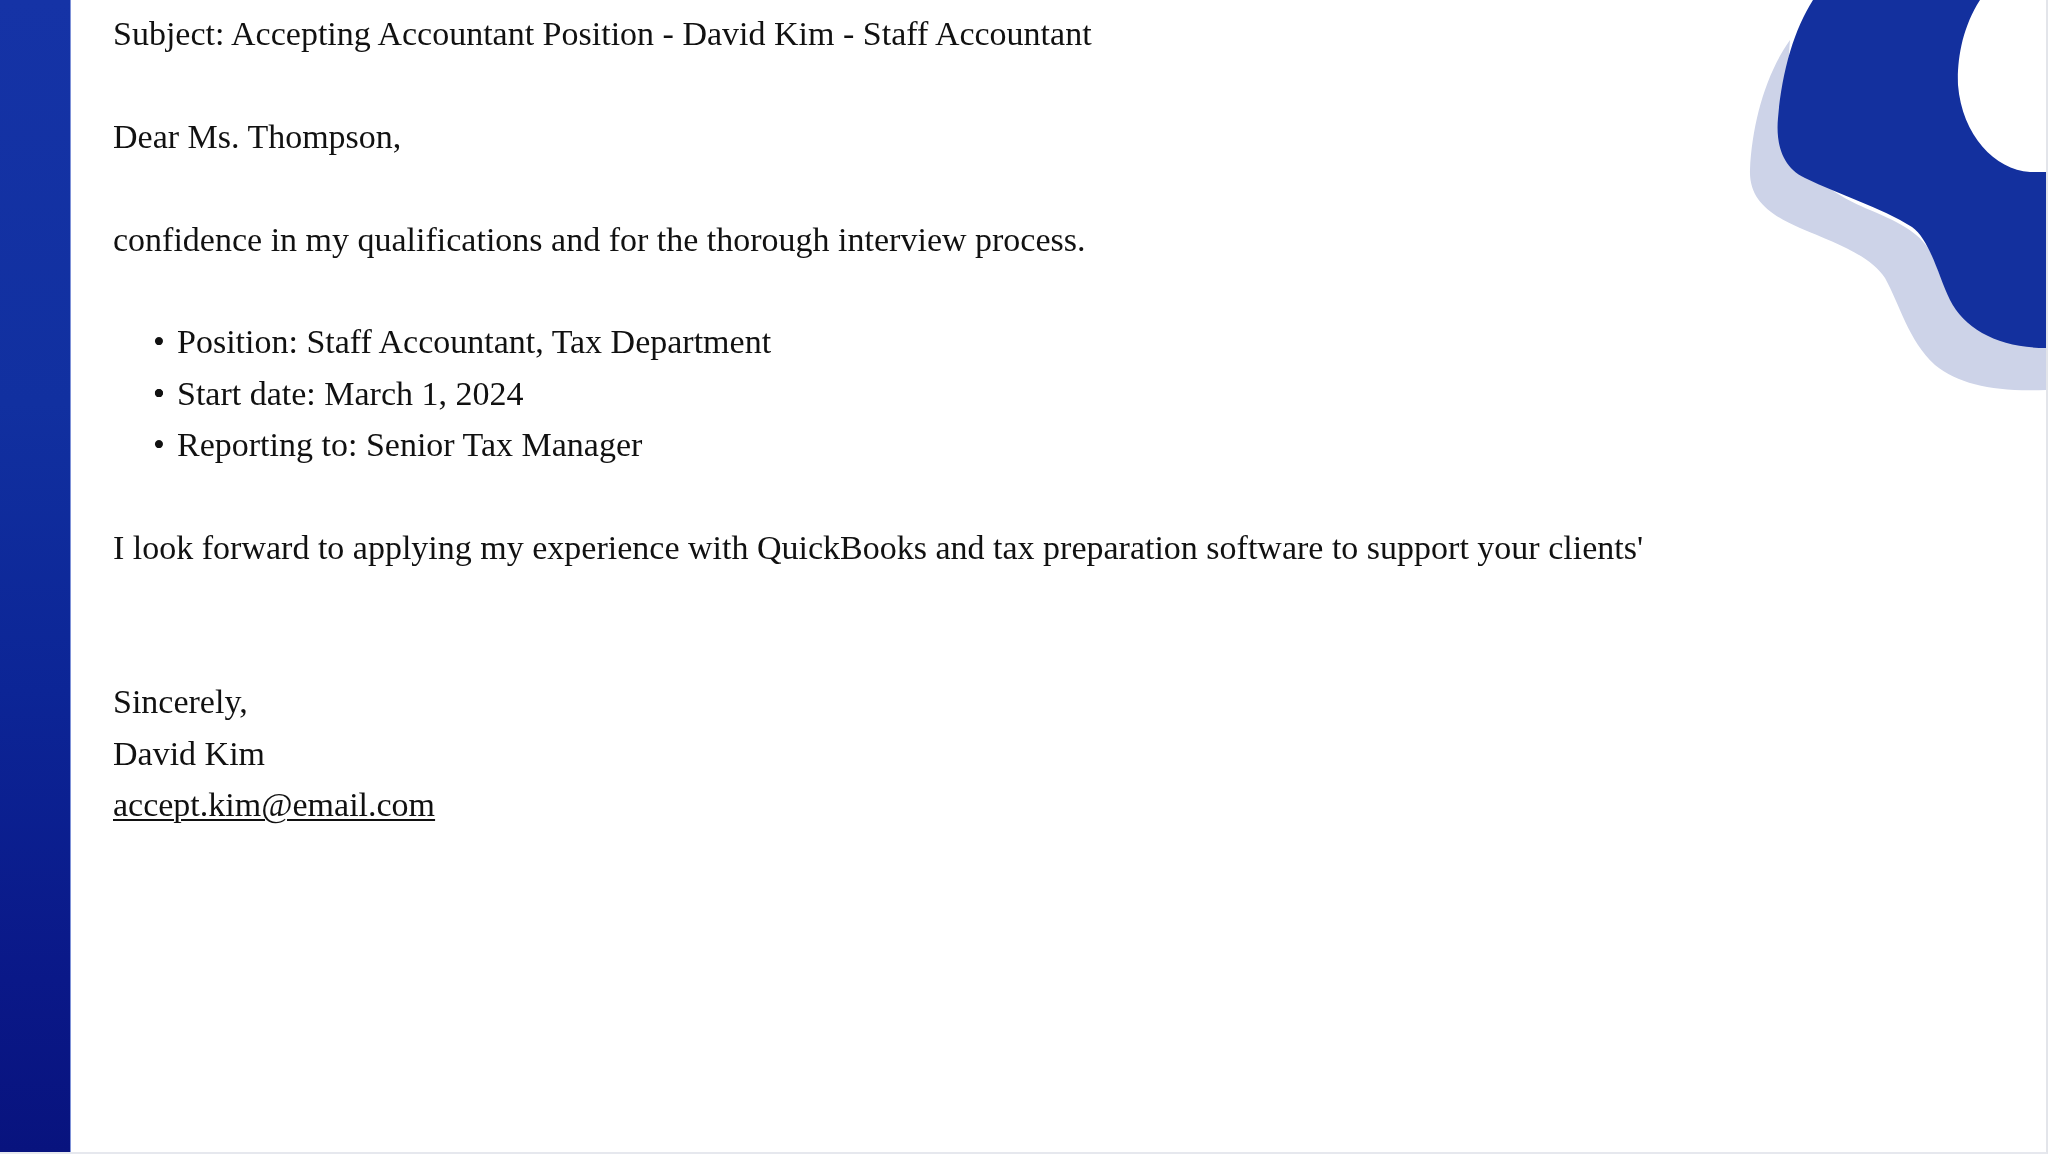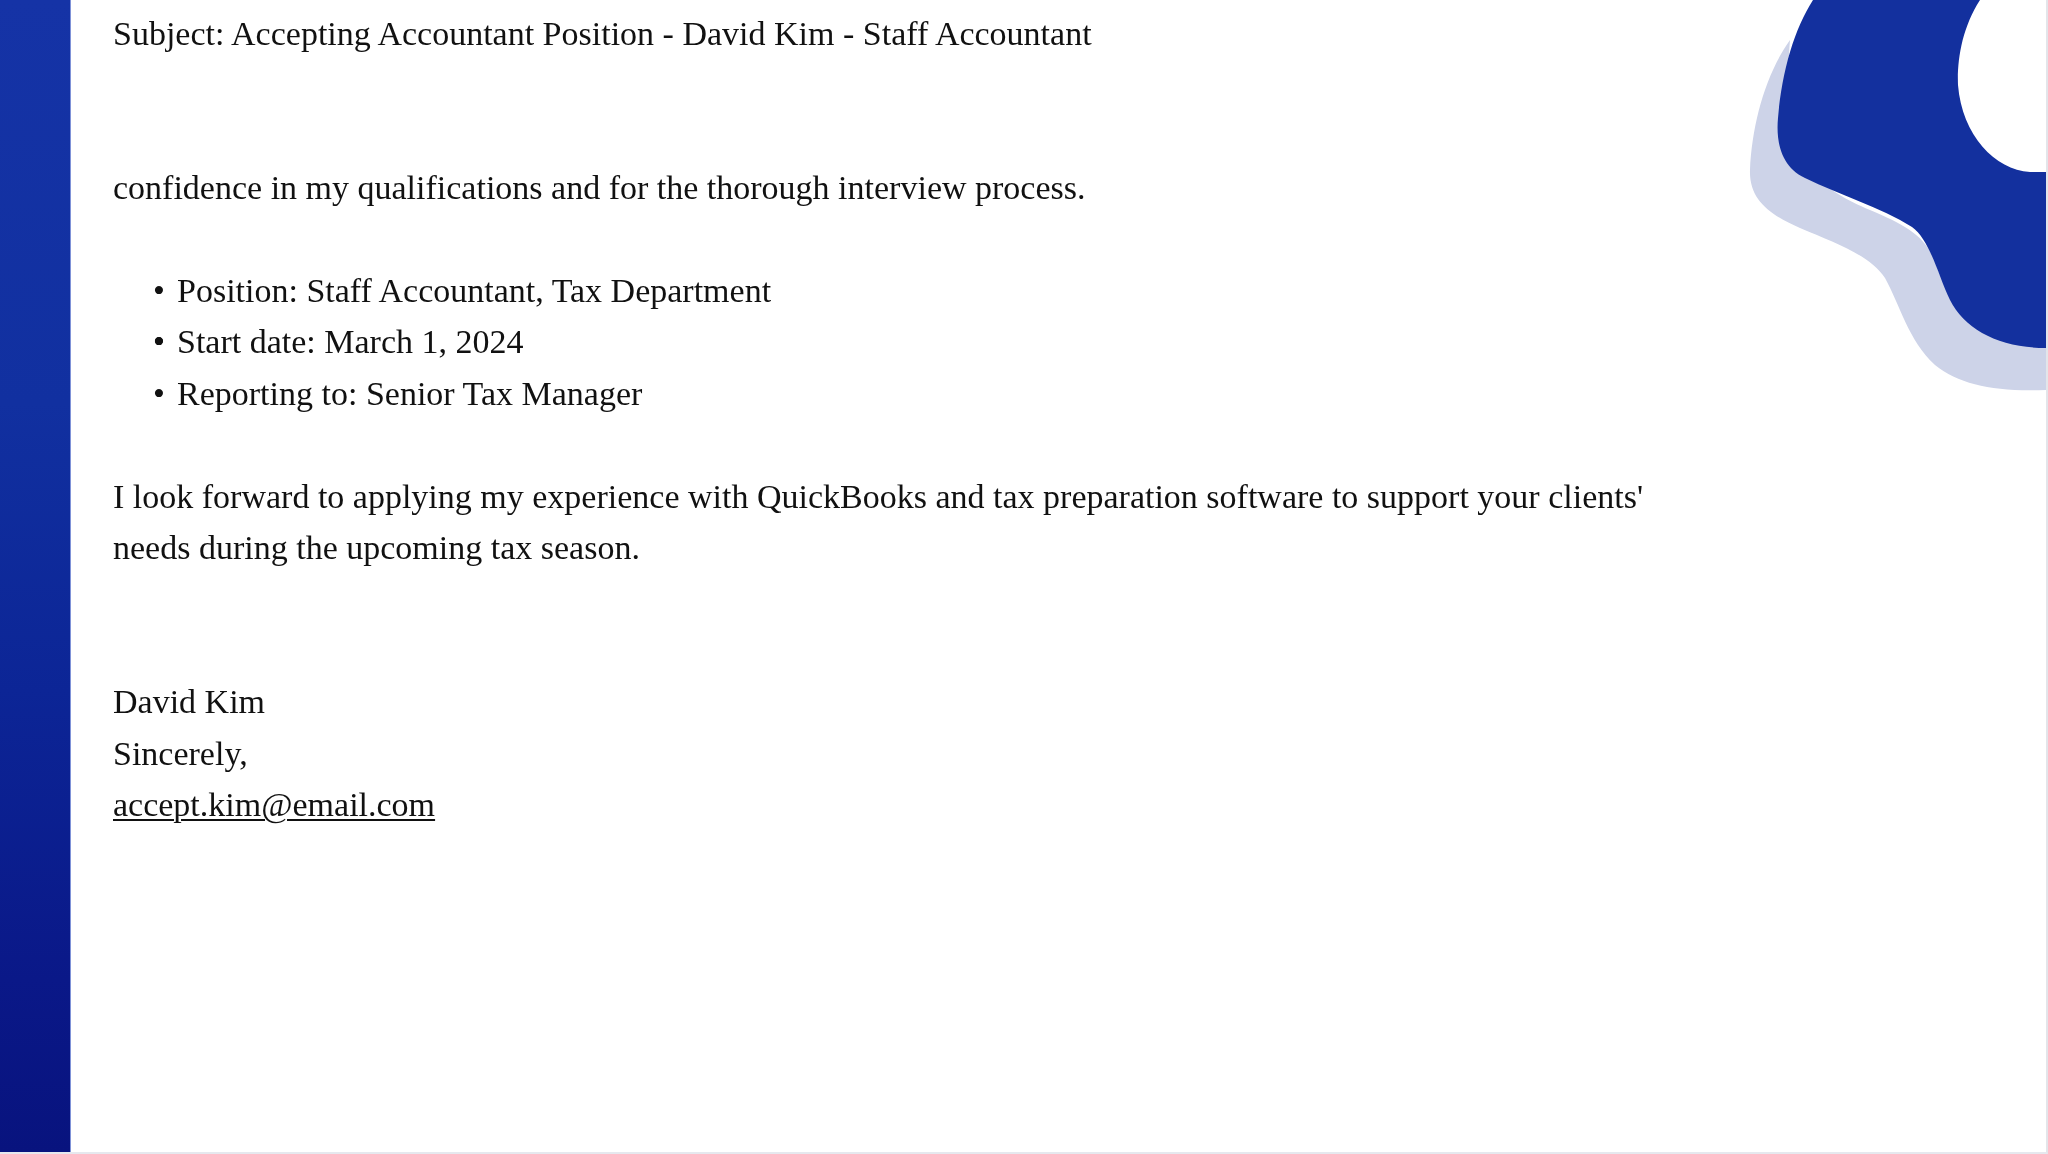--- a/index.html
+++ b/index.html
@@ -100,20 +100,21 @@
              C1938,275 1930,240 1912,227
              C1880,207 1840,195 1805,178
              C1780,166 1776,140 1778,118
              C1782,70 1795,28 1813,0 Z"></path>
   </svg>
 
   <div class="letter">
     <p class="line">Subject: Accepting Accountant Position - David Kim - Staff Accountant</p>
     <div class="blank"></div>
 
+    <p class="line">Dear Ms. Thompson,</p>
     <div class="blank"></div>
 
     <p class="line">confidence in my qualifications and for the thorough interview process.</p>
     <div class="blank"></div>
 
     <ul class="terms">
       <li>
         <span class="bullet">•</span>
         <span>Position: Staff Accountant, Tax Department</span>
       </li>
@@ -125,24 +126,23 @@
         <span>Start date: March 1, 2024</span>
       </li>
       <li>
         <span class="bullet">•</span>
         <span>Reporting to: Senior Tax Manager</span>
       </li>
     </ul>
     <div class="blank"></div>
 
     <p class="line">I look forward to applying my experience with QuickBooks and tax preparation software to support your clients'</p>
-    <p class="line">needs during the upcoming tax season.</p>
     <div class="blank"></div>
 
     <div class="blank"></div>
 
+    <p class="line">Sincerely,</p>
     <p class="line">David Kim</p>
-    <p class="line">Sincerely,</p>
     <p class="line">
       <a class="email-link">accept.kim@email.com</a>
     </p>
   </div>
 </div>
 
 </body></html>

